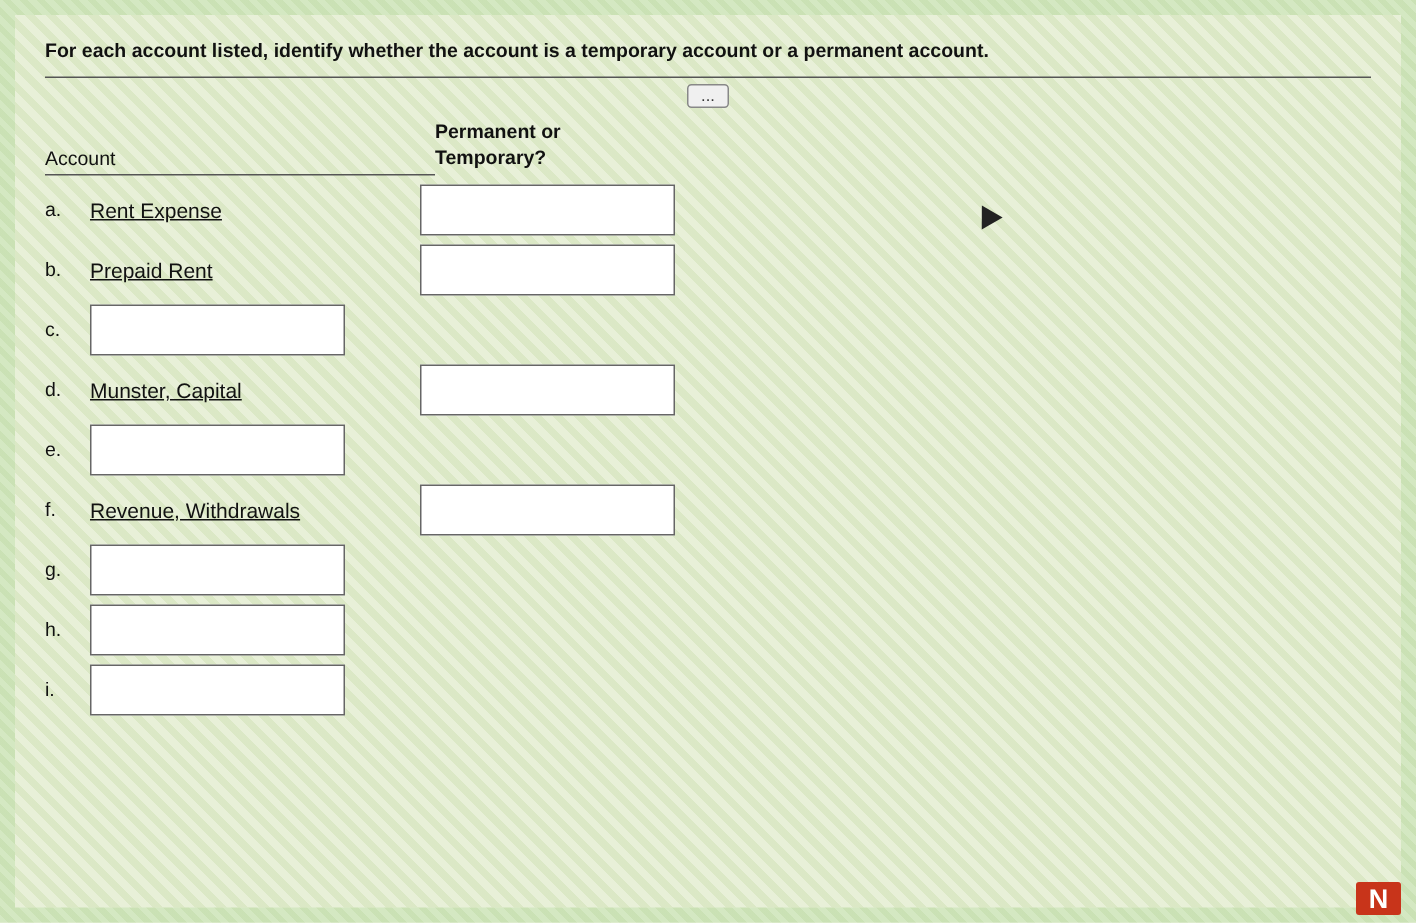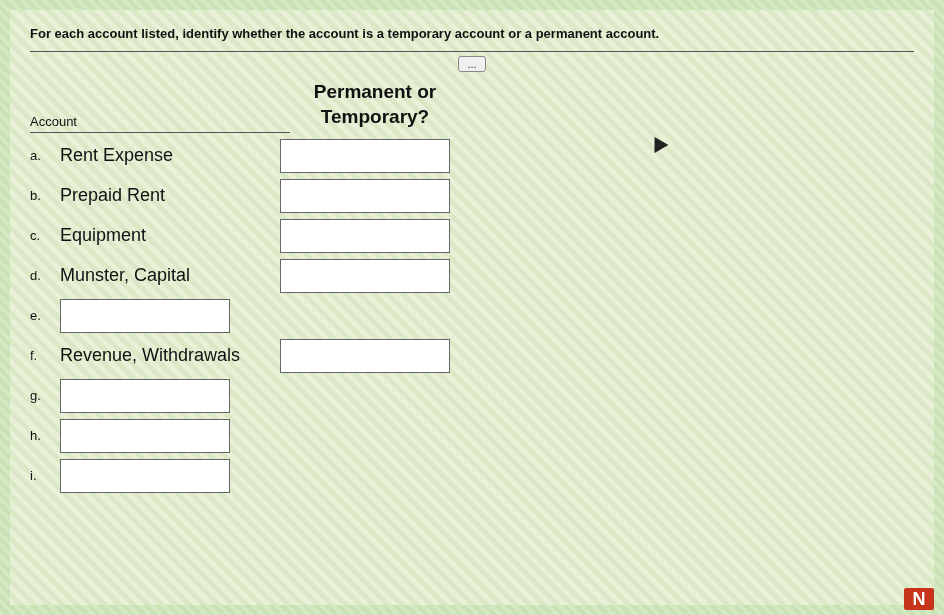--- a/index.html
+++ b/index.html
@@ -87,23 +87,23 @@
       width: 260px;
       font-weight: normal;
       font-size: 13px;
       color: #111;
       border-bottom: 1px solid #555;
       padding-bottom: 3px;
     }
 
     .col-answer-header {
       width: 170px;
-      text-align: center;
+      text-align: left;
       font-weight: bold;
-      font-size: 19px;
+      font-size: 13px;
       color: #111;
       line-height: 1.3;
       padding-bottom: 3px;
     }
 
     .table-row {
       display: flex;
       align-items: center;
       margin-bottom: 2px;
       min-height: 38px;
@@ -111,22 +111,23 @@
 
     .row-label {
       width: 30px;
       font-size: 13px;
       color: #111;
       flex-shrink: 0;
     }
 
     .row-account {
       width: 220px;
-      font-size: 18px;
-      color: #111;
+      font-size: 14px;
+      color: #111;
+      text-decoration: underline;
     }
 
     .row-input {
       width: 170px;
       height: 34px;
       background-color: #fff;
       border: 1px solid #666;
       cursor: text;
     }
 
@@ -185,21 +186,20 @@
     </div>
 
     <div class="table-row">
       <span class="row-label">b.</span>
       <span class="row-account">Prepaid Rent</span>
       <input class="row-input" type="text" style="">
     </div>
 
     <div class="table-row">
       <span class="row-label">c.</span>
-      <span class="row-account">Equipment</span>
       <input class="row-input" type="text" style="">
     </div>
 
     <div class="table-row">
       <span class="row-label">d.</span>
       <span class="row-account">Munster, Capital</span>
       <input class="row-input" type="text" style="">
     </div>
 
     <div class="table-row">

